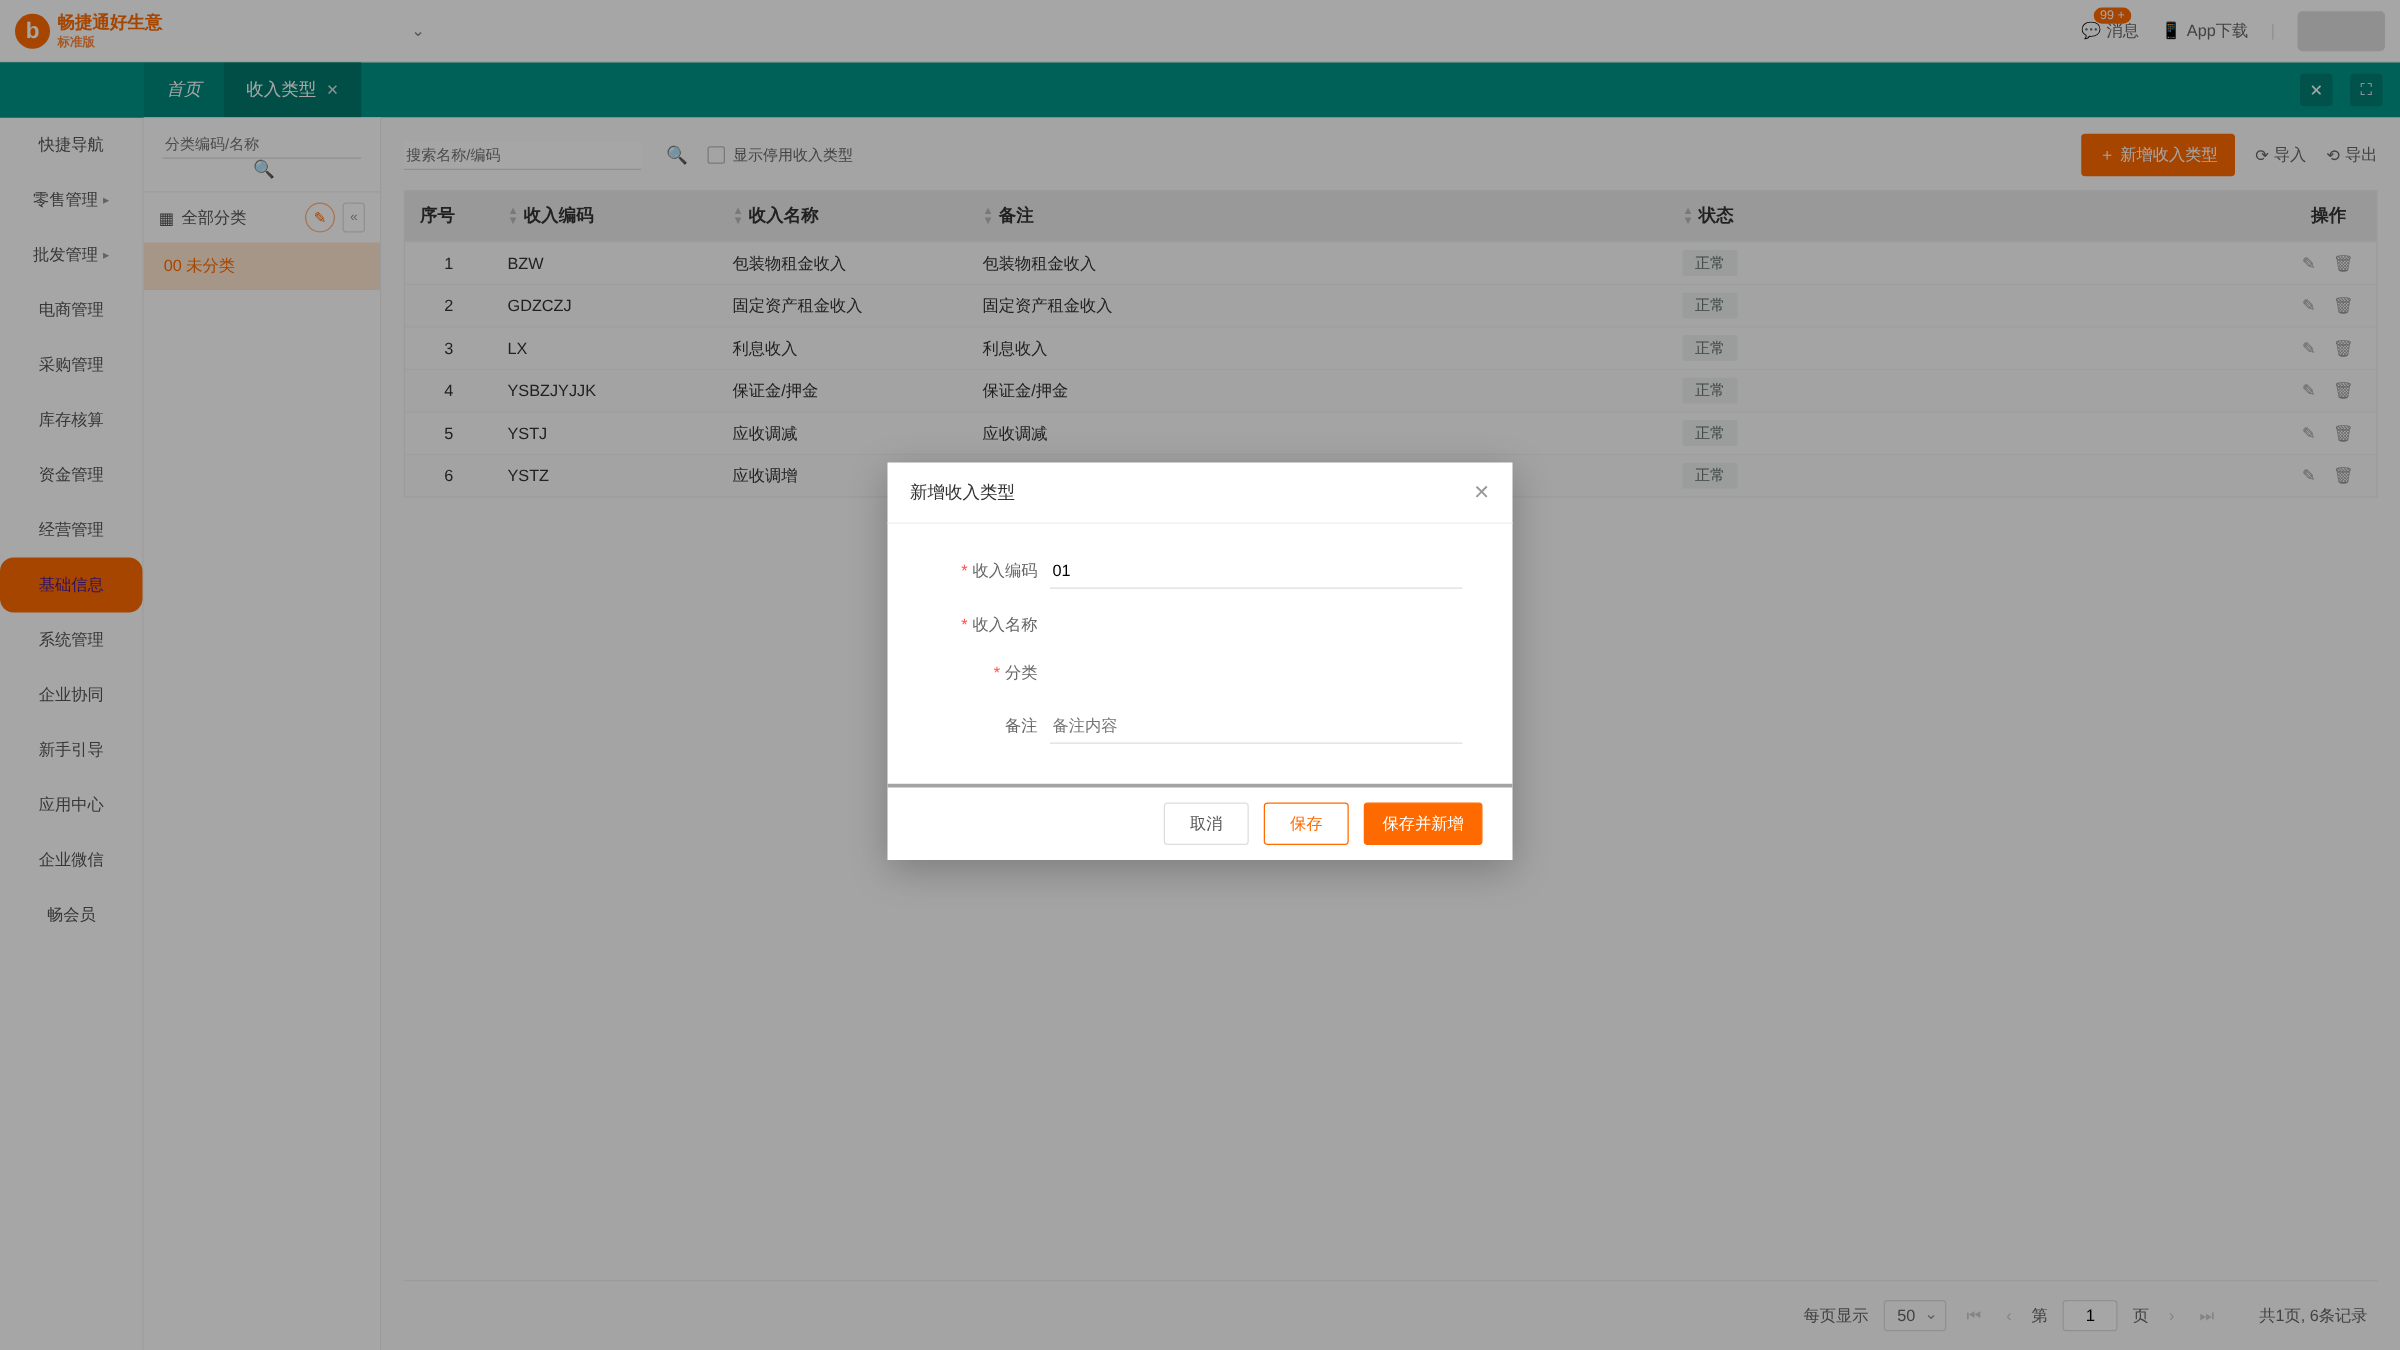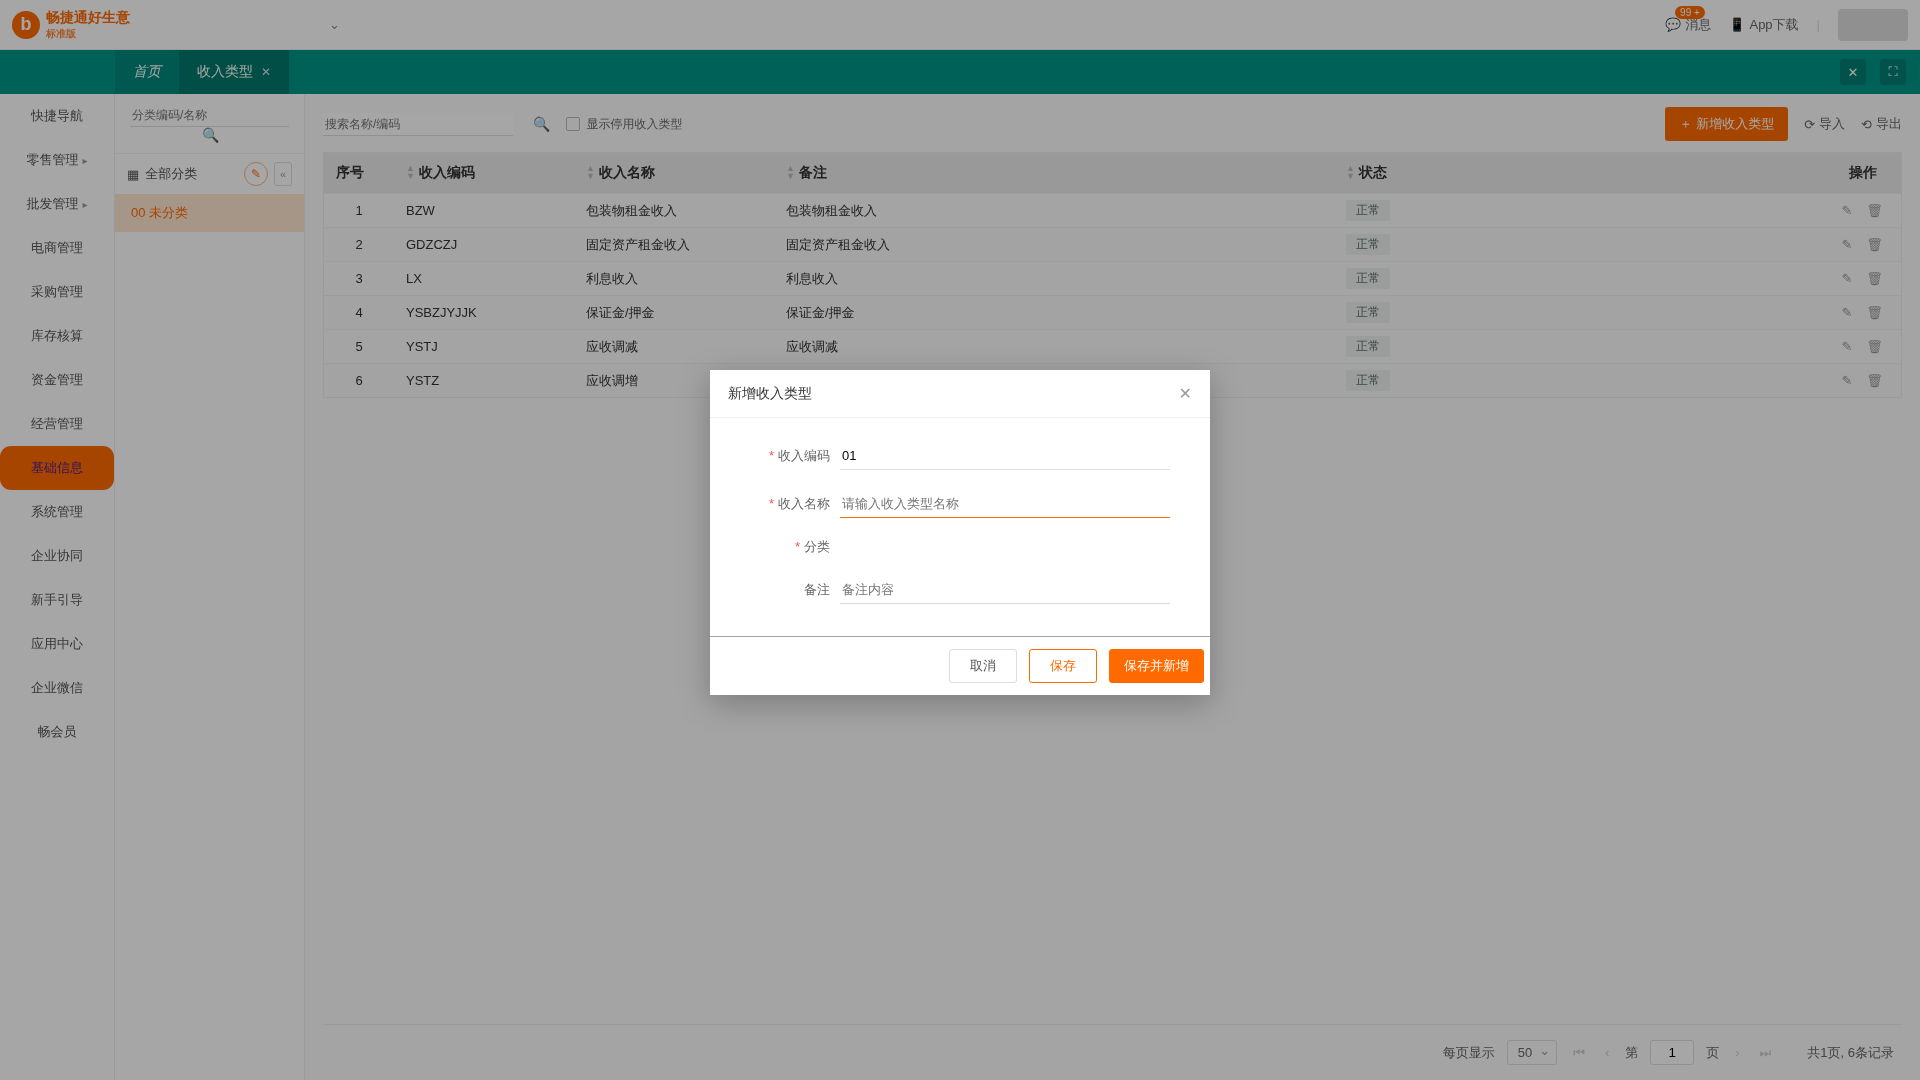--- a/index.html
+++ b/index.html
@@ -82,21 +82,21 @@
 .dlg-head { padding: 14px 18px; font-size: 14px; color: #333; border-bottom: 1px solid #eee; display: flex; align-items: center; }
 .dlg-close { margin-left: auto; color: #999; cursor: pointer; font-size: 16px; }
 .dlg-body { padding: 24px 40px 28px 40px; }
 .form-row { display: flex; align-items: center; margin-bottom: 20px; }
 .form-label { width: 90px; text-align: right; font-size: 13px; color: #666; padding-right: 10px; }
 .req::before { content: "*"; color: #ff5050; margin-right: 4px; }
 .form-input { flex: 1; border: none; border-bottom: 1px solid #ddd; padding: 6px 2px; font-size: 13px; outline: none; }
 .form-input.focused { border-bottom-color: #ff6a00; }
 .form-select { flex: 1; border-bottom: 1px solid #ddd; padding: 6px 2px; font-size: 13px; position: relative; color: #333; }
 .form-select::after { content: "⌄"; position: absolute; right: 2px; top: 4px; color: #ff8533; font-size: 16px; }
-.dlg-foot { border-top: 1px solid #a3a3a3; padding: 12px 6px; display: flex; justify-content: flex-end; gap: 12px; }
+.dlg-foot { border-top: 3px solid #a3a3a3; padding: 12px 24px; display: flex; justify-content: flex-end; gap: 12px; }
 .btn-default { background: #fff; border: 1px solid #ddd; color: #555; padding: 7px 20px; border-radius: 3px; font-size: 13px; cursor: pointer; }
 .btn-outline { background: #fff; border: 1px solid #ff6a00; color: #ff6a00; padding: 7px 20px; border-radius: 3px; font-size: 13px; cursor: pointer; }
 .btn-fill { background: #ff6a00; border: 1px solid #ff6a00; color: #fff; padding: 7px 14px; border-radius: 3px; font-size: 13px; cursor: pointer; }
 </style>
 </head>
 <body>
 
 <div class="topbar">
   <div class="logo">
     <div class="logo-mark">b</div>
@@ -326,21 +326,20 @@
       <span>新增收入类型</span>
       <span class="dlg-close">✕</span>
     </div>
     <div class="dlg-body">
       <div class="form-row">
         <div class="form-label req">收入编码</div>
         <input class="form-input" value="01" style="">
       </div>
       <div class="form-row">
         <div class="form-label req">收入名称</div>
-        <input class="form-input focused" placeholder="请输入收入类型名称" style="">
       </div>
       <div class="form-row">
         <div class="form-label req">分类</div>
       </div>
       <div class="form-row" style="margin-bottom:4px;">
         <div class="form-label">备注</div>
         <input class="form-input" placeholder="备注内容" style="">
       </div>
     </div>
     <div class="dlg-foot">

